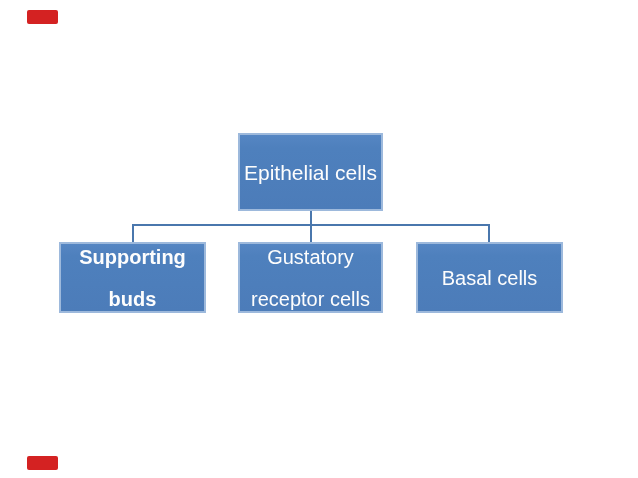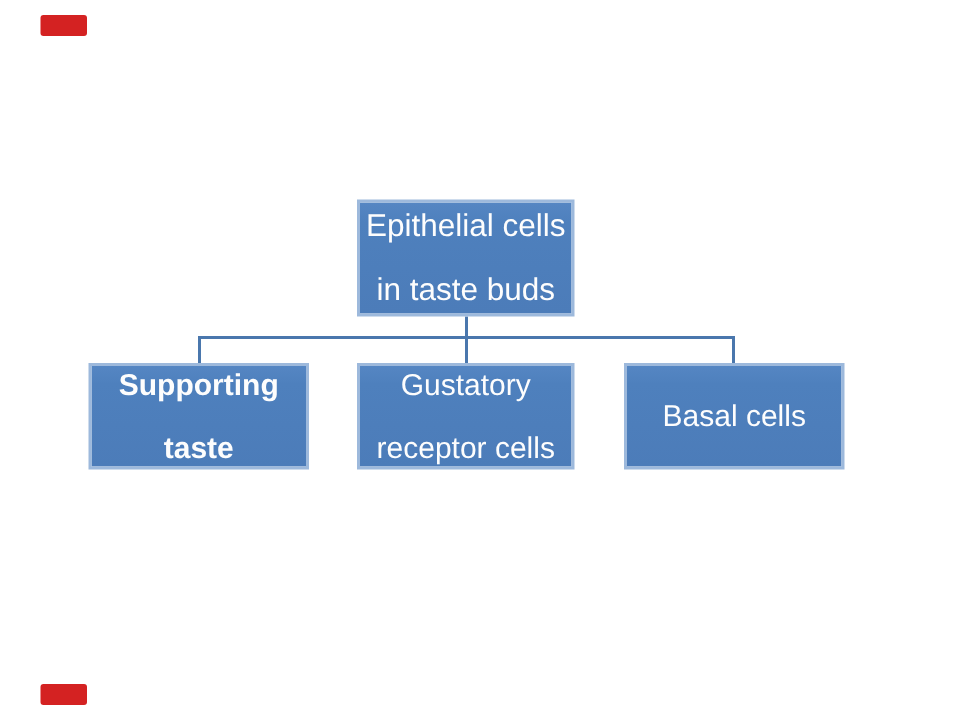--- a/index.html
+++ b/index.html
@@ -68,26 +68,25 @@
 
   <div>
 
     <div class="connector" id="conn-center-stub"></div>
     <div class="connector" id="conn-horizontal"></div>
     <div class="connector" id="conn-left-stub"></div>
     <div class="connector" id="conn-right-stub"></div>
 
     <div class="node" id="node-root">
       <span class="line">Epithelial cells</span>
-      <span class="line">in taste buds</span>
     </div>
 
     <div class="node child" id="node-supporting">
       <span class="line">Supporting</span>
-      <span class="line">taste</span>
+      <span class="line">buds</span>
     </div>
 
     <div class="node child" id="node-gustatory">
       <span class="line">Gustatory</span>
       <span class="line">receptor cells</span>
     </div>
 
     <div class="node child" id="node-basal">
       <span class="line">Basal cells</span>
     </div>

